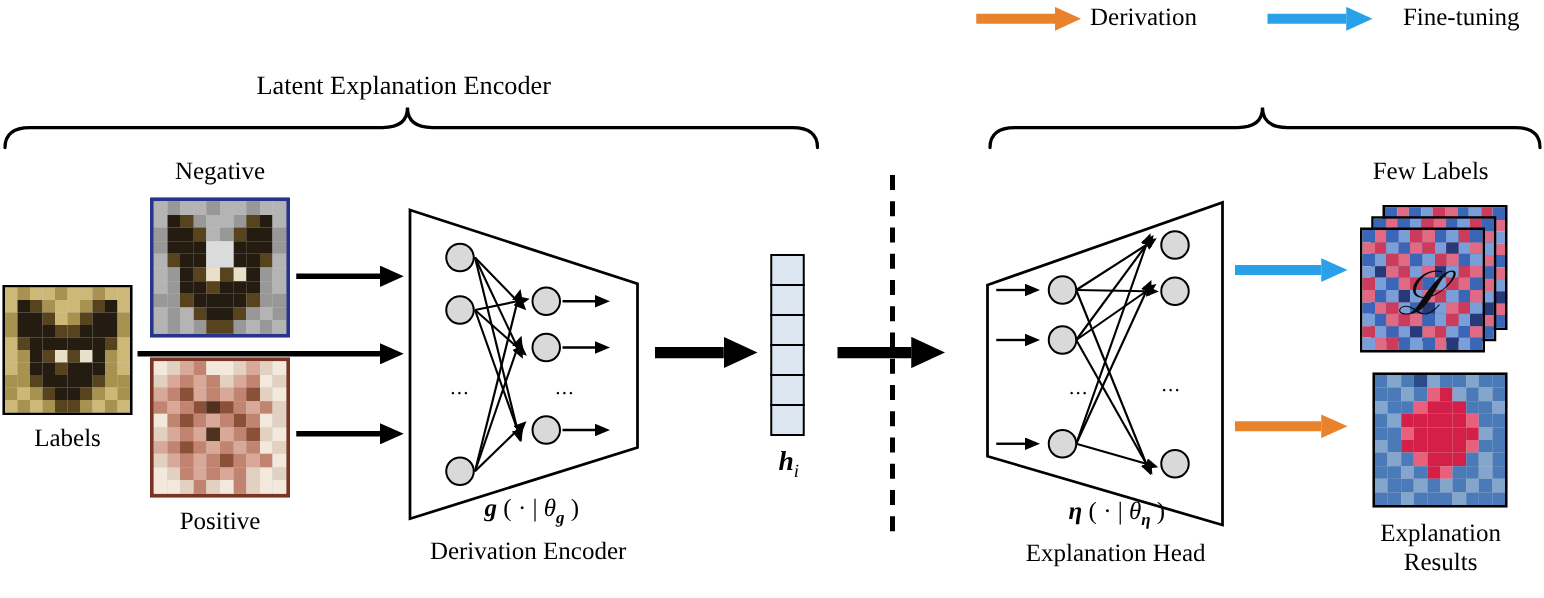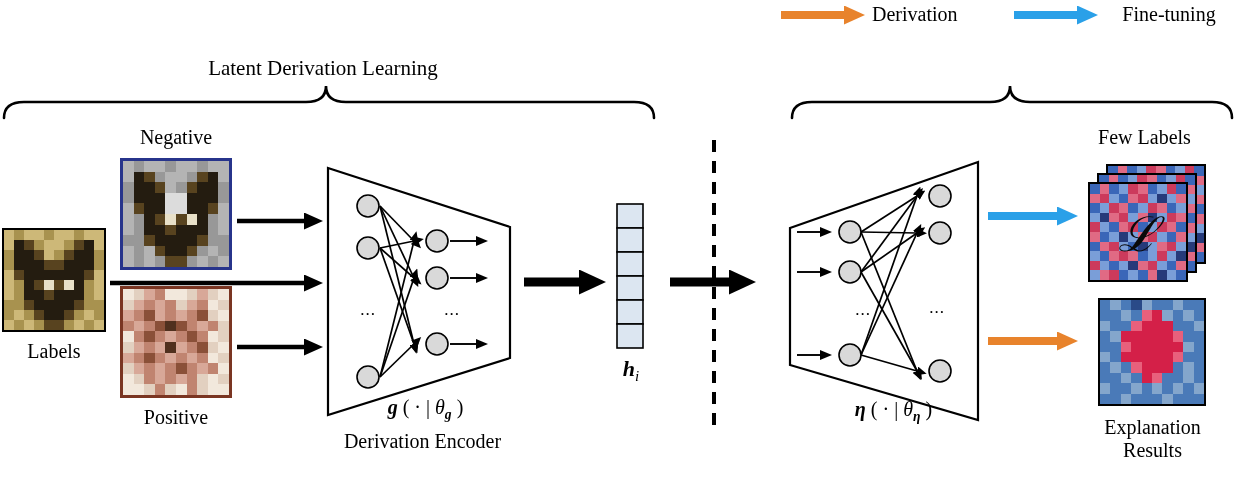--- a/index.html
+++ b/index.html
@@ -142,21 +142,21 @@
       <circle class="node" cx="940" cy="371" r="11"></circle>
     </g>
 
     <line class="st-blue" x1="988" y1="216" x2="1057" y2="216" marker-end="url(#mL)"></line>
     <line class="st-orange" x1="988" y1="341" x2="1057" y2="341" marker-end="url(#mO)"></line>
   </svg>
 
   <div class="t left" style="left:872px;top:3px;width:120px;">Derivation</div>
   <div class="t left" style="left:1104px;top:3px;width:130px;text-align:center;">Fine-tuning</div>
 
-  <div class="t title" style="left:128px;top:56px;width:390px;">Latent Derivation Learning</div>
+  <div class="t title" style="left:128px;top:56px;width:390px;">Latent Explanation Encoder</div>
 
   <div class="t" style="left:118px;top:126px;width:116px;">Negative</div>
   <div class="pix img-positive" style="left: 120px; top: 158px; width: 112px; height: 112px; display: grid; grid-template-columns: repeat(10, 1fr); grid-template-rows: repeat(10, 1fr);">
       <div style="background: rgb(180, 180, 180);"></div>
       <div style="background: rgb(152, 152, 152);"></div>
       <div style="background: rgb(180, 180, 180);"></div>
       <div style="background: rgb(180, 180, 180);"></div>
       <div style="background: rgb(152, 152, 152);"></div>
       <div style="background: rgb(180, 180, 180);"></div>
       <div style="background: rgb(180, 180, 180);"></div>
@@ -467,20 +467,21 @@
   <div class="t dots" style="left:426px;top:300px;width:52px;">...</div>
   <div class="t dots" style="left:837px;top:300px;width:52px;">...</div>
   <div class="t dots" style="left:911px;top:298px;width:52px;">...</div>
 
   <div class="t" style="left:343px;top:396px;width:165px;"><span class="bi">g</span><span> ( · | </span><span class="it">θ</span><sub class="bi">g</sub><span> )</span></div>
   <div class="t" style="left:325px;top:430px;width:195px;">Derivation Encoder</div>
 
   <div class="t" style="left:596px;top:356px;width:70px;font-size:22px;"><span class="bi">h</span><sub class="it">i</sub></div>
 
   <div class="t" style="left:806px;top:398px;width:175px;"><span class="bi">η</span><span> ( · | </span><span class="it">θ</span><sub class="bi">η</sub><span> )</span></div>
+  <div class="t" style="left:800px;top:432px;width:185px;">Explanation Head</div>
 
   <div class="t" style="left:1072px;top:126px;width:145px;">Few Labels</div>
   <div class="stack" style="left:1088px;top:164px;width:122px;height:122px;">
     <div class="stack-layer" style="left: 18px; top: 0px; display: grid; grid-template-columns: repeat(10, 1fr); grid-template-rows: repeat(10, 1fr);">
         <div style="background: rgb(58, 102, 184);"></div>
         <div style="background: rgb(224, 106, 132);"></div>
         <div style="background: rgb(58, 102, 184);"></div>
         <div style="background: rgb(122, 158, 216);"></div>
         <div style="background: rgb(204, 58, 92);"></div>
         <div style="background: rgb(224, 106, 132);"></div>

